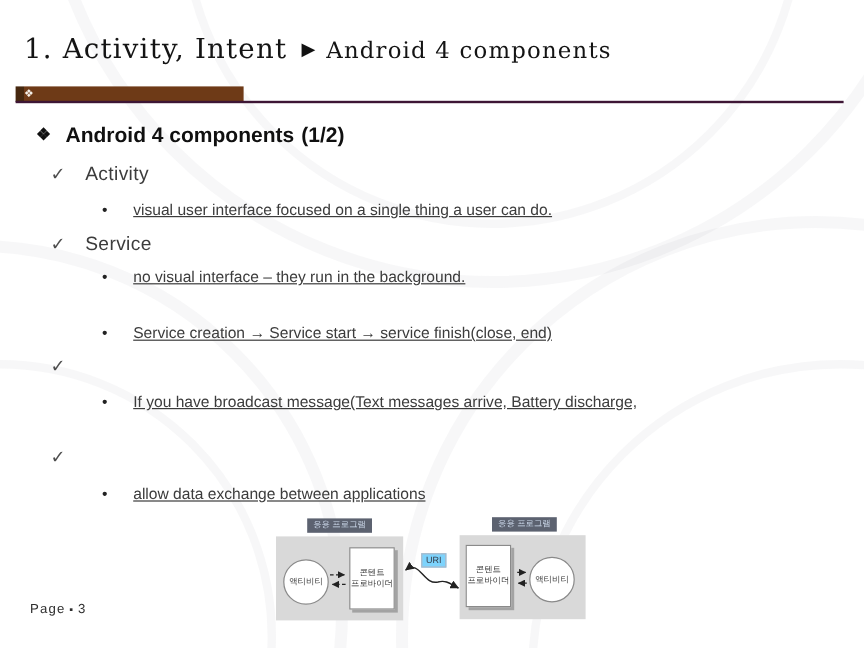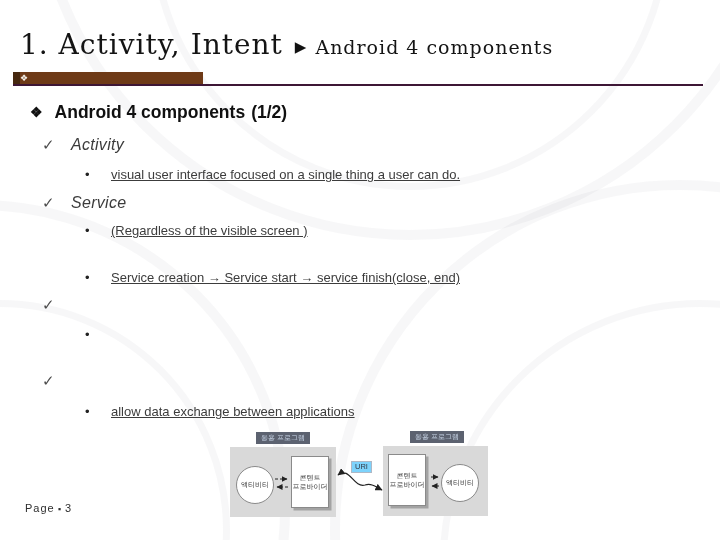--- a/index.html
+++ b/index.html
@@ -14,42 +14,42 @@
   .a2 { width:760px;height:760px; left:30px;  top:-520px; border-width:10px; }
   .a3 { width:460px;height:460px; left:-230px;top:300px; }
   .a4 { width:620px;height:620px; left:-330px;top:200px; border-width:10px; }
   .a5 { width:520px;height:520px; left:440px; top:300px; }
   .a6 { width:700px;height:700px; left:330px; top:180px; border-width:10px; }
 
   .title {
     position:absolute; left:20px; top:28px; display:flex; align-items:baseline;
     font-family:"DejaVu Serif","Liberation Serif",serif; color:#141414; white-space:nowrap;
   }
-  .t1 { font-size:28px; letter-spacing:1px; }
+  .t1 { font-size:23px; letter-spacing:1px; }
   .tri { font-size:15px; margin:0 9px 0 12px; position:relative; top:-2px; color:#111; }
   .t2 { font-size:19px; letter-spacing:1px; }
 
   .bar {
     position:absolute; left:13px; top:72px; width:190px; height:13px;
     background:linear-gradient(90deg,#46280f 0 7px,#6e3a17 7px);
     display:flex; align-items:center;
   }
   .bar-diamond { color:#f5f1ea; font-size:9px; margin-left:7px; line-height:1; }
   .rule { position:absolute; left:13px; top:84px; width:690px; height:2px; background:#3d1635; }
 
   .heading {
     position:absolute; left:30px; top:102px; display:flex; align-items:baseline;
     font-weight:bold; color:#101010; font-size:17.5px; white-space:nowrap;
   }
   .h-diamond { font-size:14px; margin-right:12px; position:relative; top:-1px; }
   .h-suffix { margin-left:6px; }
 
   .sec { position:absolute; left:42px; display:flex; align-items:baseline; white-space:nowrap; }
   .check { width:15px; font-size:15px; color:#4d4d4d; }
-  .sec-label { margin-left:14px; font-size:16px; color:#3c3c3c; letter-spacing:0.3px;font-style:italic; }
+  .sec-label { margin-left:14px; font-size:16px; color:#3c3c3c; letter-spacing:0.3px; }
 
   .bul { position:absolute; left:85px; display:flex; }
   .dot { width:26px; font-size:13px; color:#222; line-height:20px; }
   .bul-text { font-size:13px; color:#3c3c3c; line-height:20px; white-space:nowrap;text-decoration:underline; }
 
   .diagram { position:absolute; left:228px; top:428px; width:266px; height:95px; }
   .panel { position:absolute; background:#d9d9d9; }
   .p-left  { left:2px;  top:19px; width:106px; height:70px; }
   .p-right { left:155px;top:18px; width:105px; height:70px; }
   .app-tag {
@@ -114,36 +114,37 @@
   </div>
 </div>
 
 <div class="sec" style="top:194px">
   <span class="check">✓</span>
   <span class="sec-label">Service</span>
 </div>
 <div class="bul" style="top:221px">
   <span class="dot">•</span>
   <div class="bul-text">
-    <div>(Regardless of the visible screen )</div>
+    <div>no visual interface – they run in the background.</div>
   </div>
 </div>
 <div class="bul" style="top:268px">
   <span class="dot">•</span>
   <div class="bul-text">
     <div>Service creation → Service start → service finish(close, end)</div>
   </div>
 </div>
 
 <div class="sec" style="top:296px">
   <span class="check">✓</span>
 </div>
 <div class="bul" style="top:325px">
   <span class="dot">•</span>
   <div class="bul-text">
+    <div>If you have broadcast message(Text messages arrive, Battery discharge,</div>
   </div>
 </div>
 
 <div class="sec" style="top:372px">
   <span class="check">✓</span>
 </div>
 <div class="bul" style="top:402px">
   <span class="dot">•</span>
   <div class="bul-text">
     <div>allow data exchange between applications</div>

